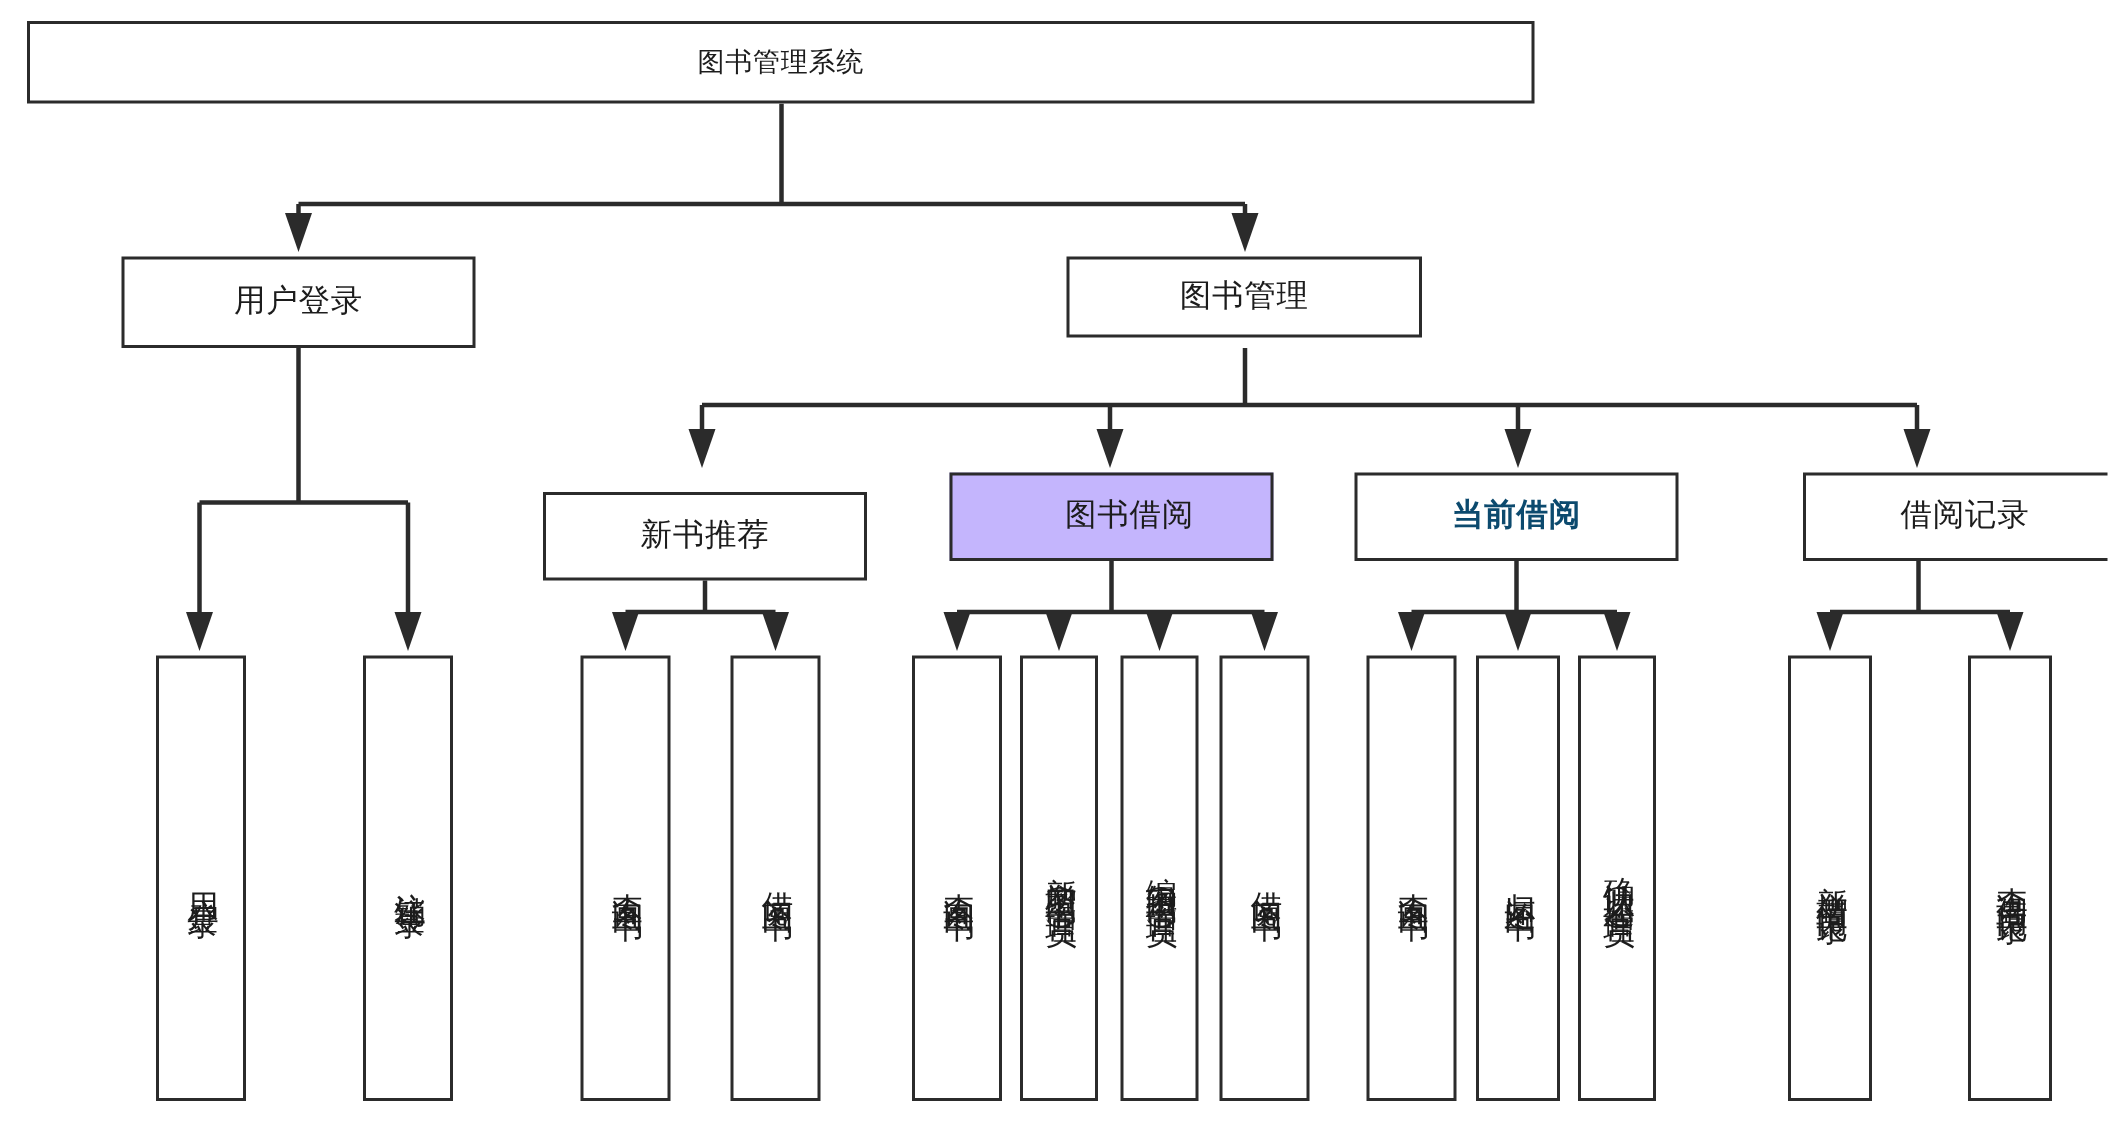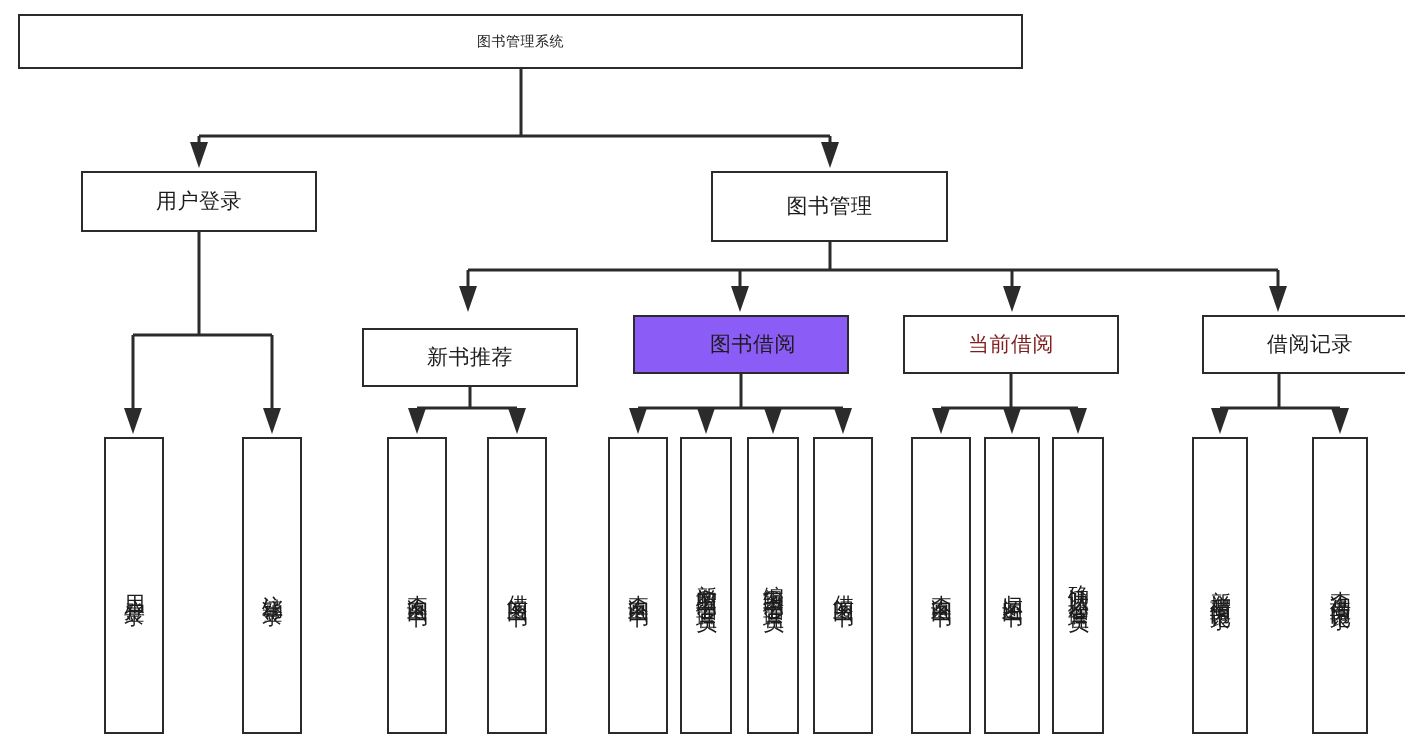--- a/index.html
+++ b/index.html
@@ -45,21 +45,21 @@
     text-align: center;
   }
   .node-box.vertical .node-label {
     writing-mode: vertical-rl;
     text-orientation: upright;
     letter-spacing: 4px;
     font-size: 21px;
     white-space: nowrap;
   }
   .node-box.root .node-label {
-    font-size: 14px;
+    font-size: 18px;
   }
   #watermark {
     position: absolute;
     right: 10px;
     bottom: 4px;
     color: #a8a8a8;
     font-size: 17px;
     letter-spacing: 0.5px;
     white-space: nowrap;
     pointer-events: none;
@@ -129,31 +129,31 @@
       </g>
   </svg>
 
   <div id="node-layer">
       <div class="node-box root" style="left: 18px; top: 14px; width: 1005px; height: 55px; border-color: rgb(43, 43, 43); background: rgb(255, 255, 255);">
         <span class="node-label" style="color: rgb(28, 28, 28);">图书管理系统</span>
       </div>
       <div class="node-box" style="left: 81px; top: 171px; width: 236px; height: 61px; border-color: rgb(43, 43, 43); background: rgb(255, 255, 255);">
         <span class="node-label" style="color: rgb(28, 28, 28);">用户登录</span>
       </div>
-      <div class="node-box" style="left: 711px; top: 171px; width: 237px; height: 71px; border-color: rgb(43, 43, 43); background: rgb(255, 255, 255);">
+      <div class="node-box" style="left: 711px; top: 171px; width: 237px; height: 54px; border-color: rgb(43, 43, 43); background: rgb(255, 255, 255);">
         <span class="node-label" style="color: rgb(28, 28, 28);">图书管理</span>
       </div>
       <div class="node-box" style="left: 362px; top: 315px; width: 216px; height: 59px; border-color: rgb(43, 43, 43); background: rgb(255, 255, 255); margin-top: 13px;">
         <span class="node-label" style="color: rgb(28, 28, 28);">新书推荐</span>
       </div>
-      <div class="node-box" style="left: 633px; top: 315px; width: 216px; height: 59px; border-color: rgb(43, 43, 43); background: #8b5cf6; padding-left: 24px;">
+      <div class="node-box" style="left: 633px; top: 315px; width: 216px; height: 59px; border-color: rgb(43, 43, 43); background: #c4b5fd; padding-left: 24px;">
         <span class="node-label" style="color: rgb(28, 28, 28);">图书借阅</span>
       </div>
       <div class="node-box" style="left: 903px; top: 315px; width: 216px; height: 59px; border-color: rgb(43, 43, 43); background: rgb(255, 255, 255);">
-        <span class="node-label" style="color: #7f1d1d;">当前借阅</span>
+        <span class="node-label" style="color: #0c4a6e; font-weight: bold;">当前借阅</span>
       </div>
       <div class="node-box" style="left: 1171px; top: 315px; width: 216px; height: 59px; border-color: rgb(43, 43, 43); background: rgb(255, 255, 255); margin-left: 31px;">
         <span class="node-label" style="color: rgb(28, 28, 28);">借阅记录</span>
       </div>
       <div class="node-box vertical" style="left: 104px; top: 437px; width: 60px; height: 297px; border-color: rgb(43, 43, 43); background: rgb(255, 255, 255);">
         <span class="node-label" style="color: rgb(28, 28, 28);">用户登录</span>
       </div>
       <div class="node-box vertical" style="left: 242px; top: 437px; width: 60px; height: 297px; border-color: rgb(43, 43, 43); background: rgb(255, 255, 255);">
         <span class="node-label" style="color: rgb(28, 28, 28);">注销登录</span>
       </div>

